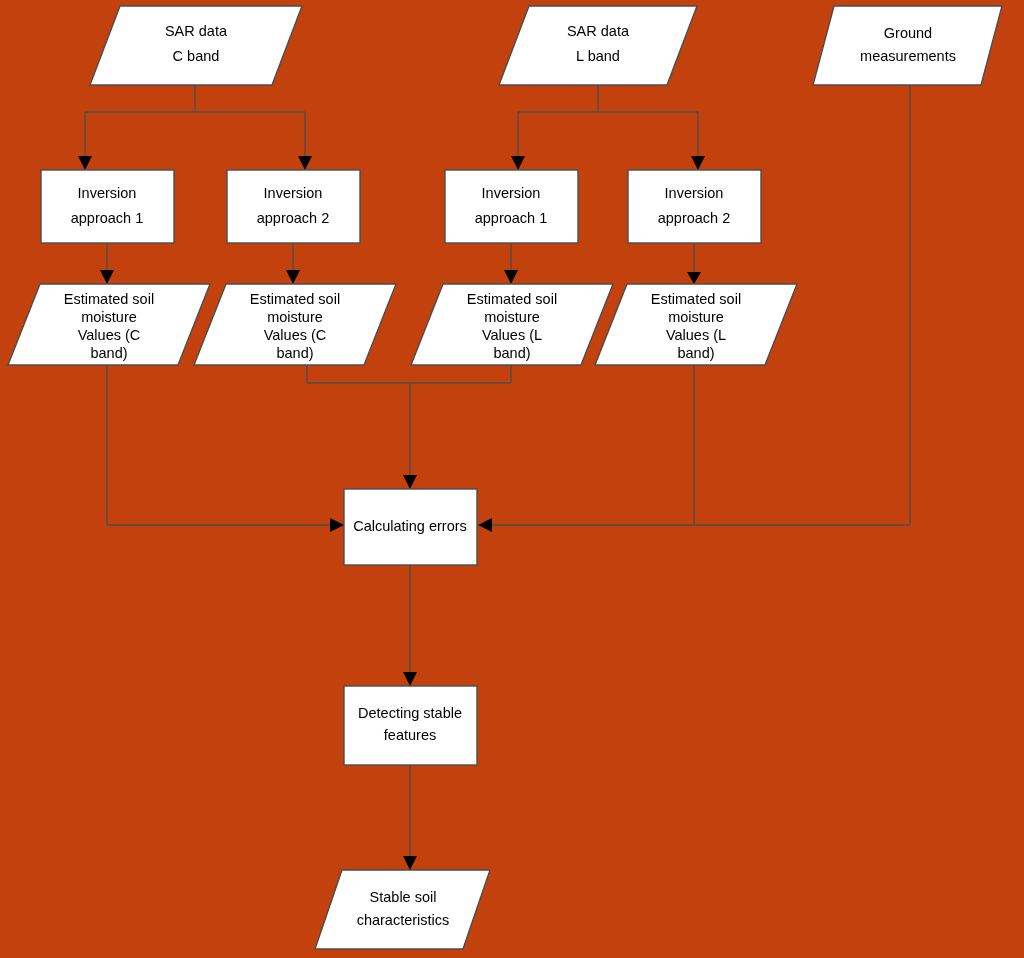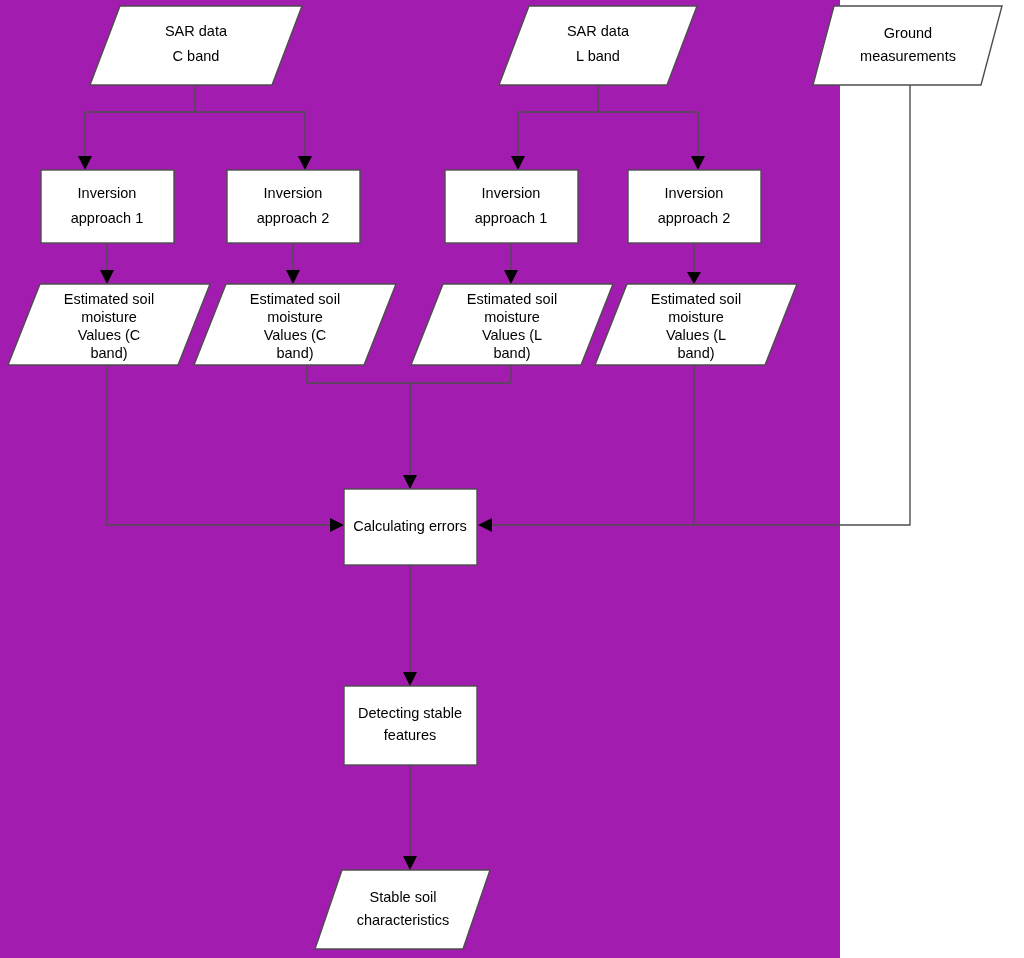--- a/index.html
+++ b/index.html
@@ -2,23 +2,23 @@
 <html><head>
 <meta charset="utf-8">
 <style>
   html, body {
     margin: 0;
     padding: 0;
     background: #ffffff;
   }
   #canvas {
     position: relative;
-    width: 840px;
+    width: 1024px;
     height: 958px;
-    background: #a21caf;
+    background: #c2410c;
     font-family: "Liberation Sans", sans-serif;
   }
   svg.flow {
     display: block;
     width: 1024px;
     height: 958px;
   }
   .shape-line {
     fill: #ffffff;
     stroke: #4d4d4d;

